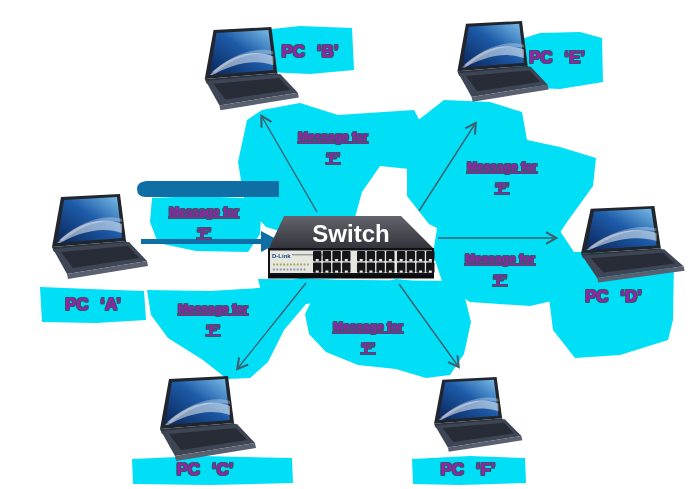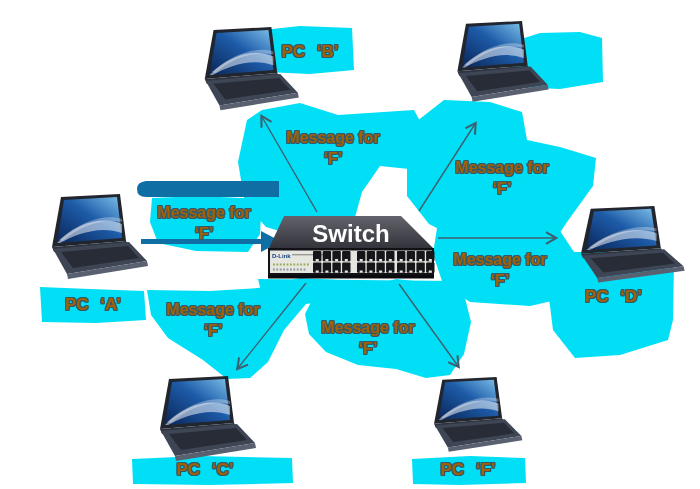--- a/index.html
+++ b/index.html
@@ -2,26 +2,26 @@
 <html><head>
 <meta charset="utf-8">
 <style>
   html,body{margin:0;padding:0;background:#ffffff;}
   .stage{
     position:relative;width:700px;height:489px;background:#ffffff;overflow:hidden;
     font-family:"Liberation Sans",sans-serif;
   }
   .stage svg.layer{position:absolute;left:0;top:0;}
   .hl{
-    position:absolute;color:#a16207;font-weight:bold;text-align:center;z-index:5;
+    position:absolute;color:#a21caf;font-weight:bold;text-align:center;z-index:5;
     text-shadow:-1px -1px 0 #33596b,0 -1px 0 #33596b,1px -1px 0 #33596b,
                 -1px 0 0 #33596b,1px 0 0 #33596b,
                 -1px 1px 0 #33596b,0 1px 0 #33596b,1px 1px 0 #33596b;
   }
-  .msg{font-size:16px;line-height:21px;width:130px;}
+  .msg{font-size:12px;line-height:21px;width:130px;text-decoration:underline;}
   .pc{font-size:17px;word-spacing:7px;}
 </style>
 </head>
 <body>
 
 <div class="stage">
 
   <svg class="layer" width="700" height="489" viewBox="0 0 700 489">
     <defs>
       <linearGradient id="scr" x1="0" y1="1" x2="1" y2="0">
@@ -122,20 +122,21 @@
       </g>
     <g transform="translate(148,376)">
         <use href="#laptop" width="110" height="88"></use>
       </g>
     <g transform="translate(423,377) scale(0.92,0.88)">
         <use href="#laptop" width="110" height="88"></use>
       </g>
   </svg>
 
   <div class="hl pc" style="left:266px;top:42px;width:88px;">PC ‘B’</div>
+  <div class="hl pc" style="left:513px;top:48px;width:88px;">PC ‘E’</div>
   <div class="hl pc" style="left:42px;top:295px;width:102px;">PC ‘A’</div>
   <div class="hl pc" style="left:566px;top:287px;width:95px;">PC ‘D’</div>
   <div class="hl pc" style="left:418px;top:460px;width:100px;">PC ‘F’</div>
   <div class="hl pc" style="left:155px;top:460px;width:100px;">PC ‘C’</div>
 
   <div class="hl msg" style="left:268px;top:127px;">
     <div>Message for</div>
     <div>‘F’</div>
   </div>
   <div class="hl msg" style="left:437px;top:157px;">

